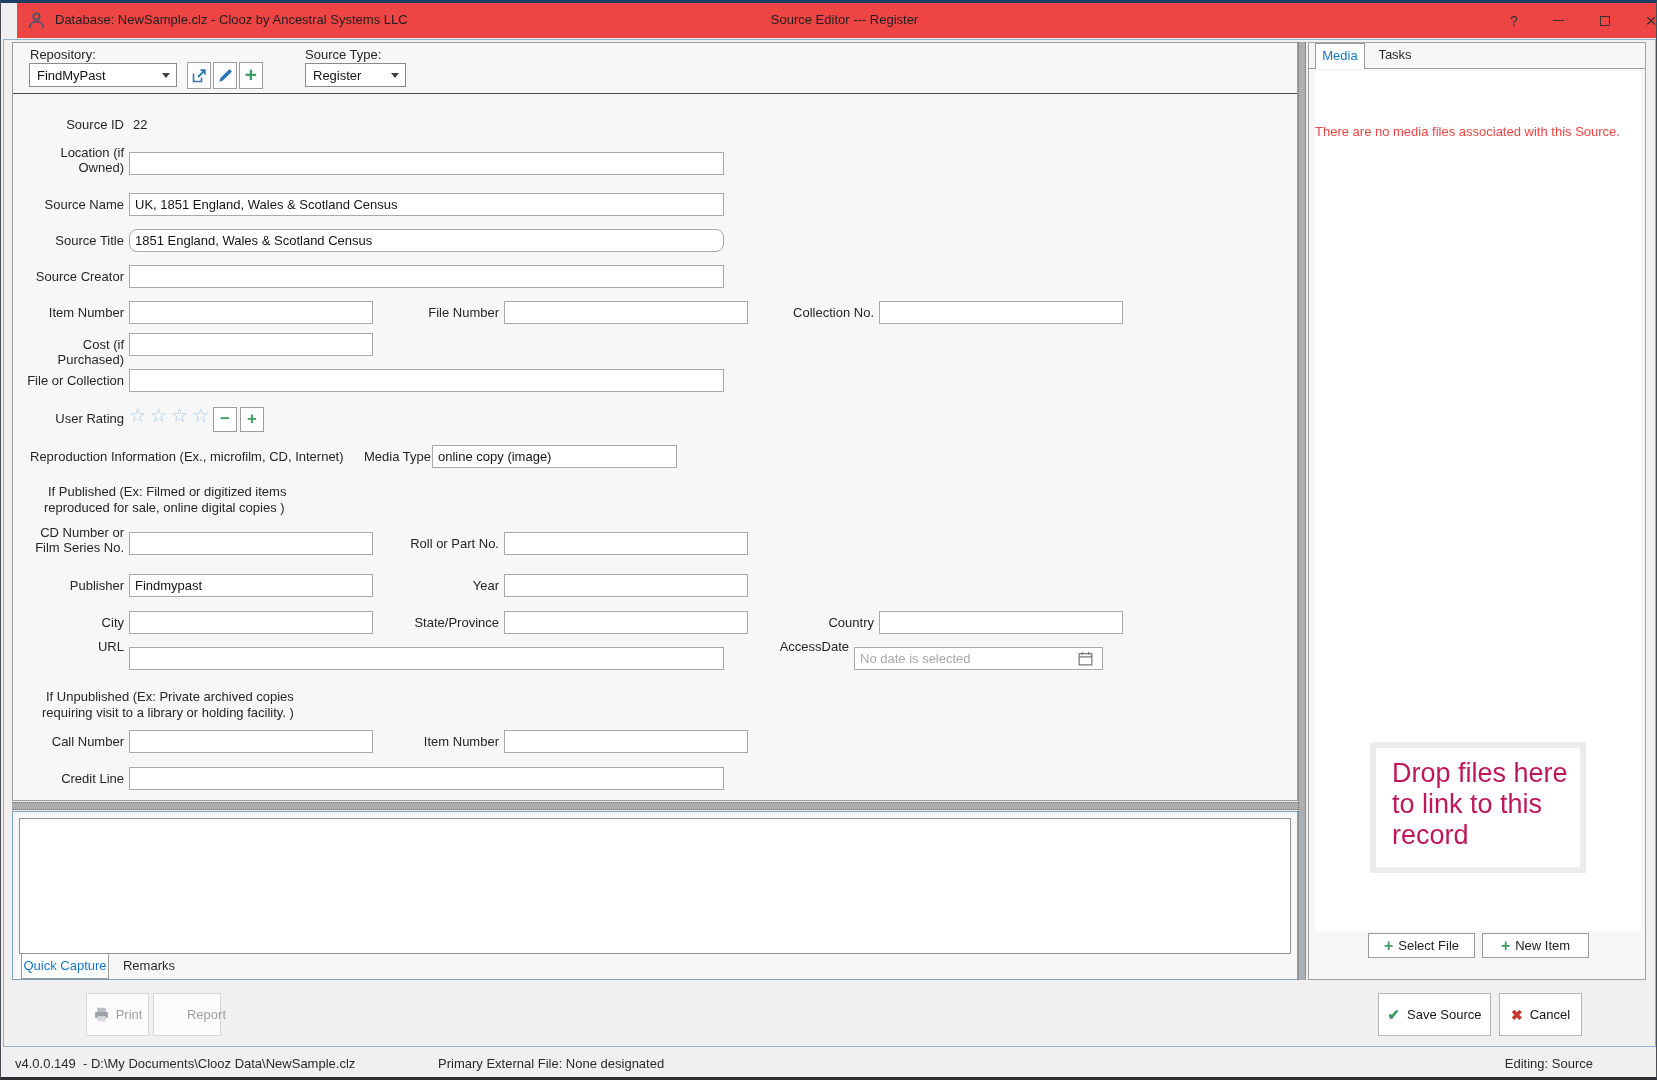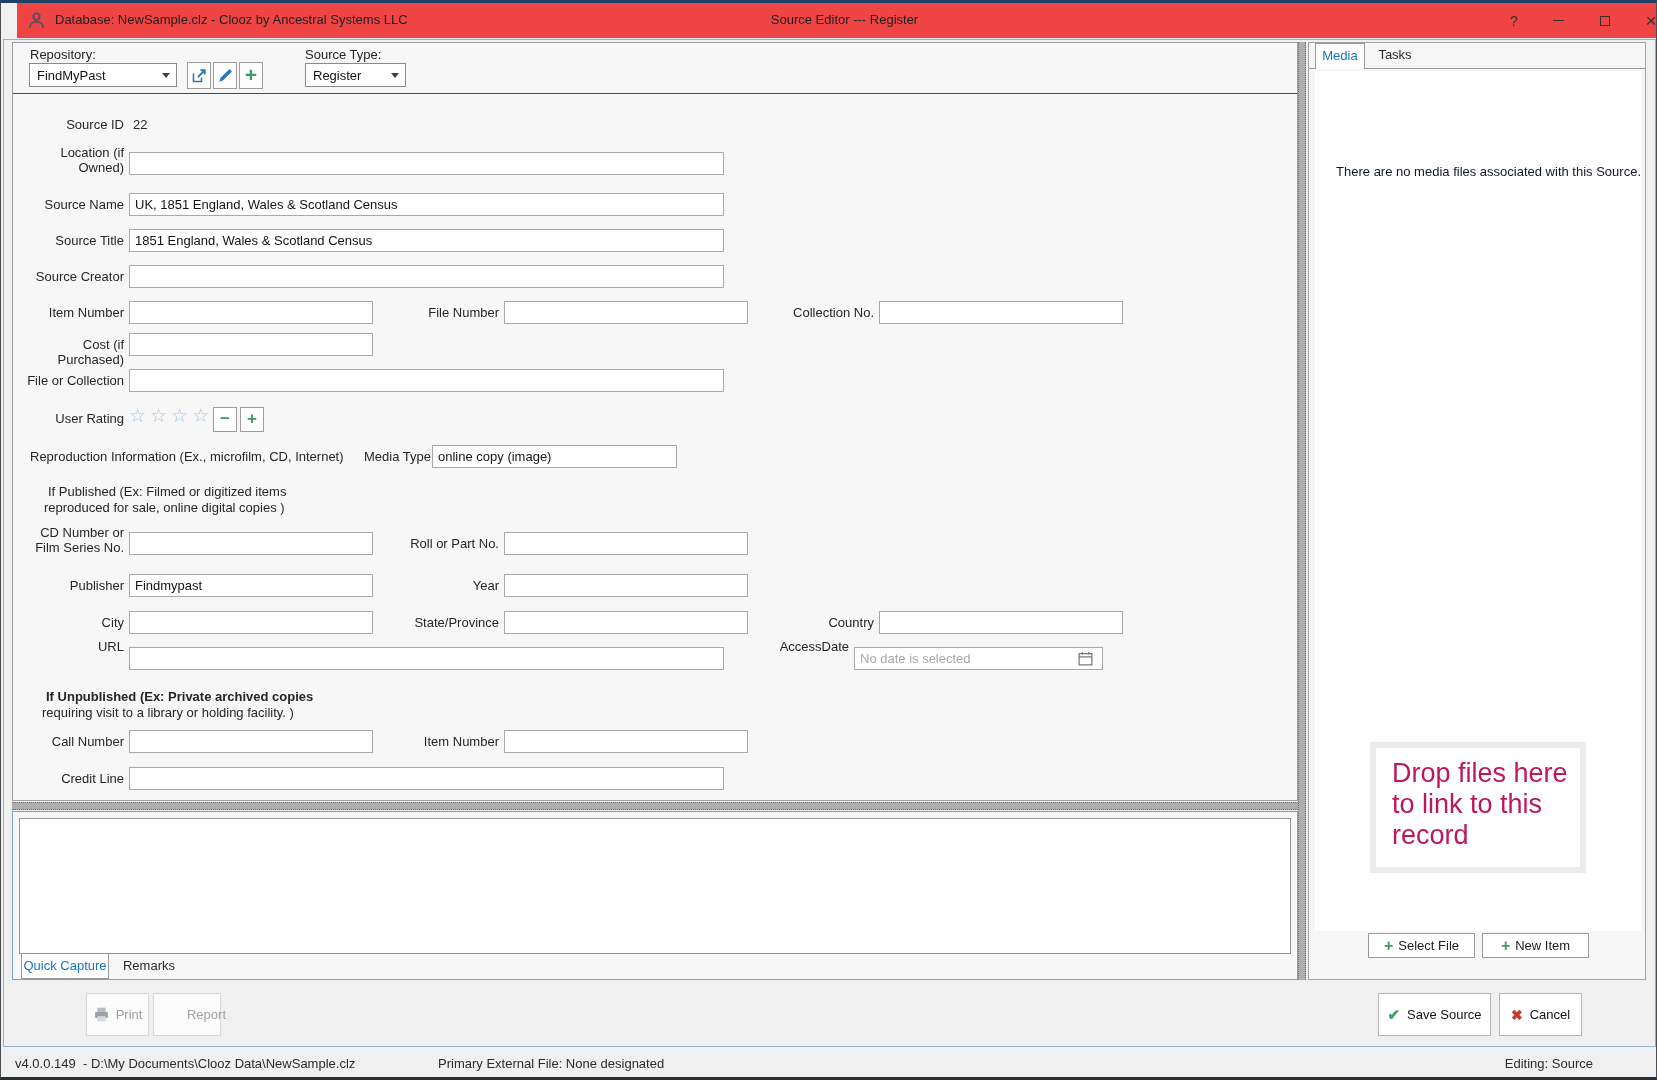--- a/index.html
+++ b/index.html
@@ -34,33 +34,33 @@
   .plus-big { color:#3f9d63; font-weight:700; font-size:21px; line-height:1; margin-top:-2px; }
 
   
   .flabel { position:absolute; font-size:13px; color:#262626; line-height:15px; text-align:right; }
   .lc1{left:1px;width:110px;} .lc2{left:376px;width:110px;} .lc3{left:751px;width:110px;}
   .lcm{left:308px;width:110px;} .lca{left:726px;width:110px;}
   .finput { position:absolute; height:23px; background:#fff; border:1px solid #a9a9a9; font-size:13px; color:#141414; padding:0 5px; font-family:"Liberation Sans", sans-serif; }
   .finput::placeholder { color:#a8a8a8; }
   .w-long{width:595px;} .w-short{width:244px;}
   .ic1{left:116px;} .ic2{left:491px;} .ic3{left:866px;} .icm{left:419px;width:245px;} .ica{left:841px;width:249px;padding-right:26px;}
-  .r1{top:109px;} .r2{top:150px;} .r3{top:186px;} .r4{top:222px;} .r5{top:258px;} .r6{top:290px;} .r7{top:326px;}
+  .r1{top:109px;} .r2{top:150px;} .r3{top:186px;border-radius:8px;} .r4{top:222px;} .r5{top:258px;} .r6{top:290px;} .r7{top:326px;}
   .r8{top:402px;} .r9{top:489px;} .r10{top:531px;} .r11{top:568px;} .r12{top:604px;} .r13{top:687px;} .r14{top:724px;}
   .r2l{top:154px;} .r3l{top:190px;padding-left:6px;} .r4l{top:226px;} .r5l{top:262px;} .r6l{top:294px;} .r7l{top:330px;}
   .r8l{top:406px;} .r9l{top:493px;} .r10l{top:535px;} .r11l{top:572px;} .r12l{top:596px;} .r13l{top:691px;} .r14l{top:728px;}
   #lb-location{top:102px;} #lb-cd{left:16px;width:95px;top:482px;text-align:right;}
   #lb-sid{top:74px;} #val-sid{position:absolute;left:120px;top:74px;font-size:13px;color:#262626;}
   #lb-rating{top:368px;}
   #stars{position:absolute;left:116px;top:361px;font-size:19px;color:#a7c7e7;letter-spacing:4px;cursor:default;}
   .rate-btn{position:absolute;top:364px;width:24px;height:25px;background:#fff;border:1px solid #9d9d9d;text-align:center;font-weight:700;color:#3f9d63;font-size:17px;line-height:22px;cursor:default;}
   #rate-minus{left:200px;} #rate-plus{left:227px;}
   .sect{position:absolute;font-size:13px;color:#262626;}
   #sec-repro{left:17px;top:406px;} #sec-pub1{left:35px;top:441px;} #sec-pub2{left:31px;top:457px;}
-  #sec-unpub1{left:33px;top:646px;font-weight:bold;} #sec-unpub2{left:29px;top:662px;}
+  #sec-unpub1{left:33px;top:646px;} #sec-unpub2{left:29px;top:662px;}
   #cal-icon{position:absolute;left:1064px;top:607px;width:17px;height:17px;}
 
   
   .hsplit{position:absolute;left:11px;top:799px;width:1286px;height:8px;background:#aeaeae;border-top:1px dotted #6f6f6f;border-bottom:1px dotted #6f6f6f;cursor:row-resize;}
   .vsplit{position:absolute;left:1297px;top:39px;width:8px;height:938px;background:#aeaeae;border-left:1px dotted #6f6f6f;border-right:1px dotted #6f6f6f;cursor:col-resize;}
 
   
   .capture-panel{position:absolute;left:11px;top:808px;width:1286px;height:169px;background:#f7f7f7;border:1px solid #7ba2c4;}
   .cap-text{position:absolute;left:6px;top:6px;width:1272px;height:136px;background:#fff;border:1px solid #939393;resize:none;font-family:"Liberation Sans", sans-serif;font-size:13px;}
   .cap-tab-sel{position:absolute;left:8px;top:142px;width:88px;height:25px;background:#fff;border:1px solid #9a9a9a;border-top:none;color:#1576c8;font-size:13px;text-align:center;padding-top:4px;cursor:default;}
@@ -69,21 +69,21 @@
   
   .foot-btn{position:absolute;top:990px;height:43px;background:#fbfbfb;border:1px solid #d8d8d8;color:#a0a0a0;font-size:13px;display:flex;align-items:center;justify-content:center;gap:6px;cursor:default;}
   #btn-print{left:85px;width:63px;} #btn-report{left:152px;width:68px;gap:39px;}
 
   
   .media-panel{position:absolute;left:1307px;top:39px;width:338px;height:938px;background:#f6f6f6;border:1px solid #a2a2a2;}
   .tabline{position:absolute;left:0;top:25px;width:100%;height:1px;background:#9a9a9a;}
   #tab-media{position:absolute;left:6px;top:0;width:50px;height:26px;background:#fff;border:1px solid #9a9a9a;border-bottom:none;color:#1576c8;font-size:13px;text-align:center;padding-top:4px;z-index:2;cursor:default;}
   #tab-tasks{position:absolute;left:58px;top:0;width:56px;height:25px;color:#2b2b2b;font-size:13px;text-align:center;padding-top:4px;cursor:default;}
   .media-card{position:absolute;left:6px;top:28px;width:326px;height:860px;background:#fff;}
-  .media-empty{position:absolute;left:0;top:53px;width:100%;text-align:right;font-size:13px;color:#0f172a;margin-top:40px;}
+  .media-empty{position:absolute;left:0;top:53px;width:100%;text-align:left;font-size:13px;color:#ef4444;}
   .dropzone{position:absolute;left:55px;top:671px;width:216px;height:131px;border:6px solid #ececec;color:#be185d;font-size:27px;line-height:31px;padding:10px 8px 0 16px;}
   .media-btn{position:absolute;top:890px;height:25px;background:#fff;border:1px solid #9a9a9a;font-size:13px;color:#222;display:flex;align-items:center;justify-content:center;gap:5px;cursor:default;}
   #btn-select{left:59px;width:107px;} #btn-new{left:173px;width:107px;}
   .plus-sm{color:#3f9d63;font-weight:700;font-size:16px;}
 
   
   .dlg-btn{position:absolute;top:990px;height:43px;background:#fff;border:1px solid #b5b5b5;font-size:13px;color:#141414;display:flex;align-items:center;justify-content:center;gap:7px;cursor:default;}
   #btn-save{left:1377px;width:113px;} #btn-cancel{left:1498px;width:83px;}
   .check{color:#3f9d63;font-size:15px;font-weight:700;} .xmark{color:#c43b2d;font-size:14px;font-weight:700;}
 

